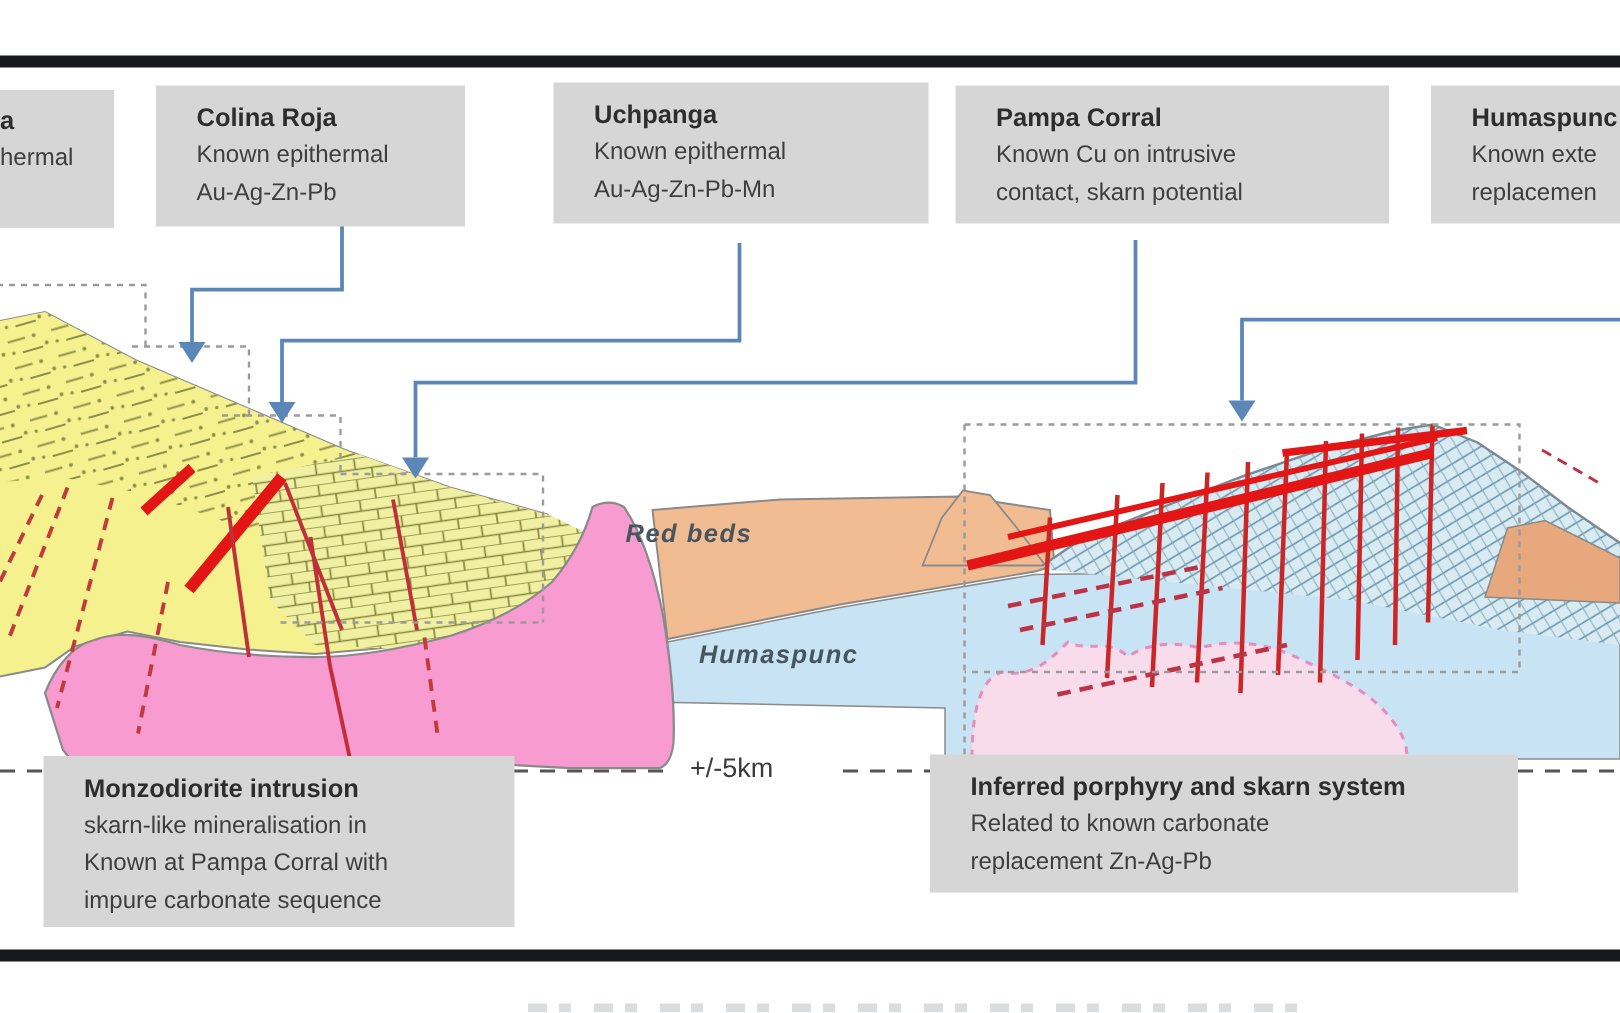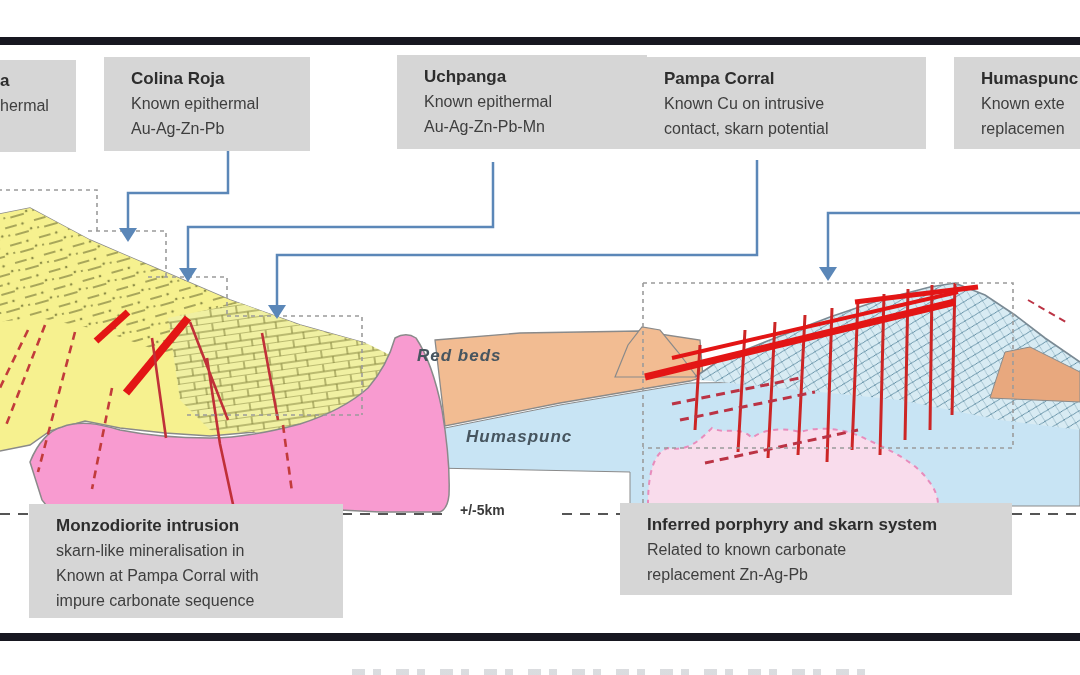--- a/index.html
+++ b/index.html
@@ -8,21 +8,21 @@
   .bar{position:absolute;left:0;width:1080px;height:8px;background:var(--bar);}
   .bar.top{top:37px;}
   .bar.bottom{top:633px;}
   svg.section{position:absolute;left:0;top:0;}
   .pbox{position:absolute;background:var(--box_bg);color:var(--box_text);
         padding:9px 27px;box-sizing:border-box;overflow:hidden;}
   .pbox .t{font-weight:bold;font-size:17px;color:var(--box_title);line-height:25px;white-space:nowrap;}
   .pbox .l{font-size:16px;line-height:25px;white-space:nowrap;}
   .geo-label{position:absolute;font-style:italic;font-weight:600;font-size:17px;
              color:var(--geo_label);letter-spacing:1px;}
-  .scale-label{position:absolute;font-weight:bold;font-size:14px;color:var(--scale_text);}
+  .scale-label{position:absolute;font-weight:normal;font-size:18px;color:var(--scale_text);}
   .frag{position:absolute;font-size:16px;line-height:25px;color:var(--box_text);white-space:nowrap;}
   .frag.b{font-weight:bold;font-size:17px;color:var(--box_title);}
   .caption-frags{position:absolute;left:352px;top:669px;width:516px;height:6px;opacity:.32;
      background:repeating-linear-gradient(90deg,#8d939c 0 13px,transparent 13px 21px,
                 #8d939c 21px 29px,transparent 29px 44px);}
 </style>
 </head>
 <body>
 
 <div class="stage">
@@ -127,21 +127,21 @@
     <span class="frag b" style="left:0;top:8px;">a</span>
     <span class="frag" style="left:0;top:33px;">hermal</span>
   </div>
 
   <div class="pbox" style="left:104px;top:57px;width:206px;height:94px;">
     <div class="t">Colina Roja</div>
     <div class="l">Known epithermal</div>
     <div class="l">Au-Ag-Zn-Pb</div>
   </div>
 
-  <div class="pbox" style="left:369px;top:55px;width:250px;height:94px;margin-left:28px;">
+  <div class="pbox" style="left:369px;top:55px;width:250px;height:94px;">
     <div class="t">Uchpanga</div>
     <div class="l">Known epithermal</div>
     <div class="l">Au-Ag-Zn-Pb-Mn</div>
   </div>
 
   <div class="pbox" style="left:637px;top:57px;width:289px;height:92px;">
     <div class="t">Pampa Corral</div>
     <div class="l">Known Cu on intrusive</div>
     <div class="l">contact, skarn potential</div>
   </div>

